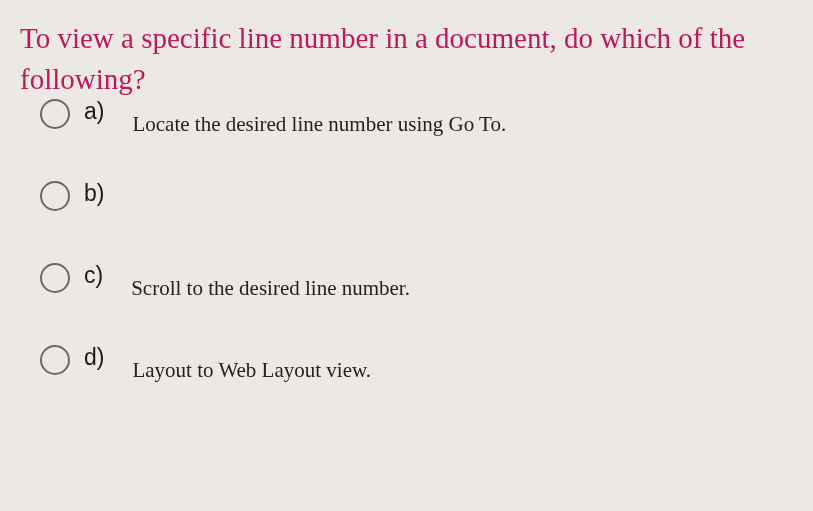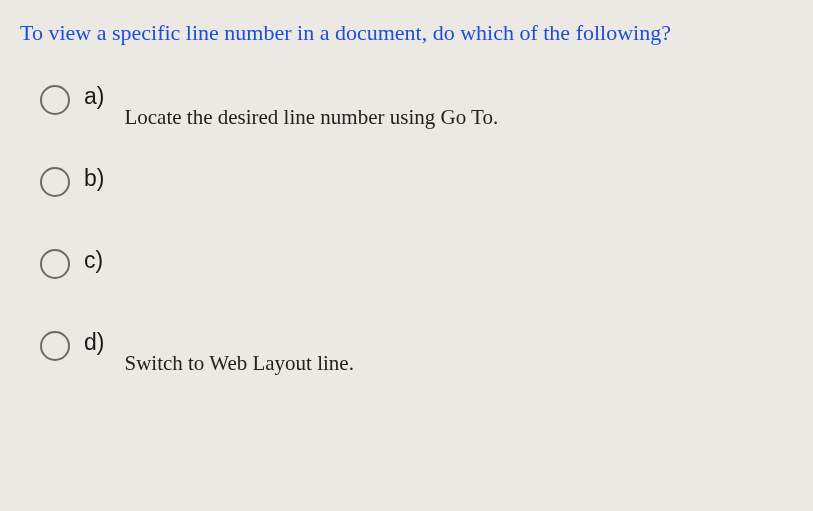--- a/index.html
+++ b/index.html
@@ -9,23 +9,22 @@
     }
     body {
       width: 813px;
       height: 511px;
       background: #ece9e4;
       font-family: Georgia, 'Times New Roman', serif;
       padding: 18px 20px;
       color: #1a1a1a;
     }
     .question {
-      font-size: 22px;
-      color: #1d4ed8;
-      margin-bottom: 36px;
+      font-size: 29px;
+      color: #be185d;
       line-height: 1.4;
     }
     .options {
       display: flex;
       flex-direction: column;
       gap: 52px;
       padding-left: 20px;
     }
     .option {
       display: flex;
@@ -47,21 +46,22 @@
       color: #1a1a1a;
       margin-right: 6px;
       font-family: Arial, sans-serif;
       position: relative;
       top: -3px;
     }
     .option-text {
       font-size: 21px;
       color: #222;
       position: relative;
-      top: 18px;
+      top: 10px;
+      margin-left: 8px;
     }
   </style>
 </head>
 <body>
 
 <div class="question">To view a specific line number in a document, do which of the following?</div>
 
 <div class="options">
 
   <div class="option">
@@ -71,21 +71,22 @@
   </div>
 
   <div class="option">
     <div class="radio"></div>
     <span class="option-label">b)</span>
   </div>
 
   <div class="option">
     <div class="radio"></div>
     <span class="option-label">c)</span>
+    <span class="option-text">Scroll to the desired line number.</span>
   </div>
 
   <div class="option">
     <div class="radio"></div>
     <span class="option-label">d)</span>
-    <span class="option-text">Switch to Web Layout line.</span>
+    <span class="option-text">Layout to Web Layout view.</span>
   </div>
 
 </div>
 
 </body></html>

